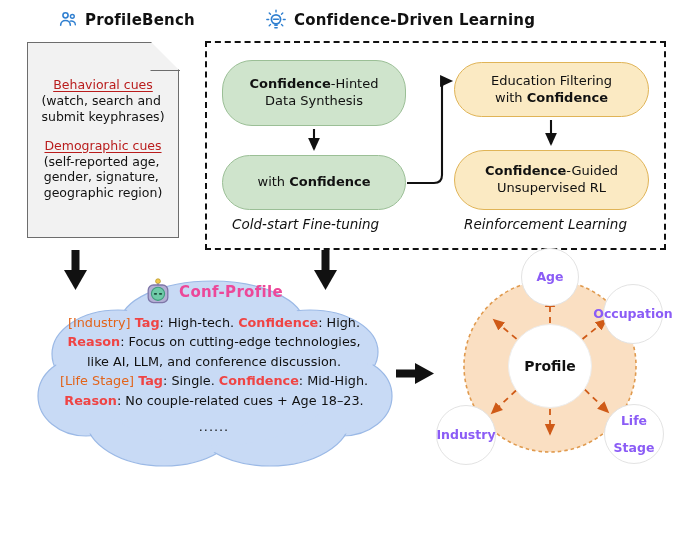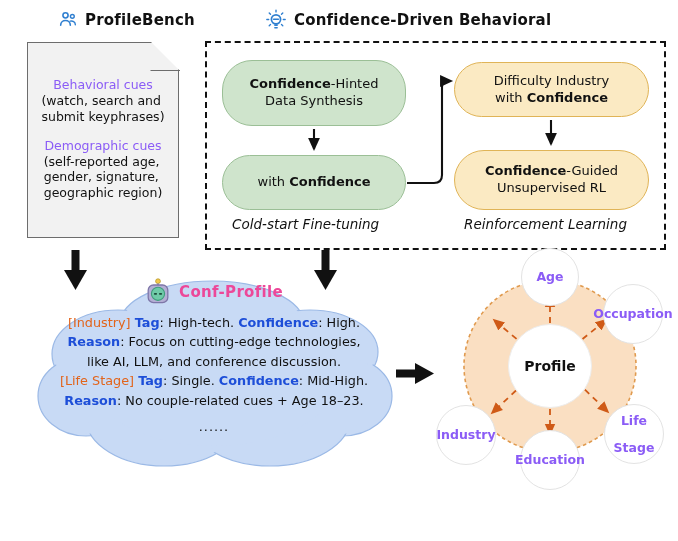--- a/index.html
+++ b/index.html
@@ -68,21 +68,22 @@
     inset: 0;
     display: flex;
     flex-direction: column;
     align-items: center;
     justify-content: center;
     padding: 6px 7px 8px 7px;
     box-sizing: border-box;
   }
   .cue-title {
     font-size: 12.5px;
-    color: #8b5cf6;
+    color: #b91c1c;
+    text-decoration: underline;
     text-underline-offset: 2px;
     margin-bottom: 1px;
     white-space: nowrap;
   }
   .cue-body {
     font-size: 12.5px;
     color: #111;
     text-align: left;
     line-height: 1.27;
   }
@@ -167,21 +168,21 @@
     position: absolute;
     left: 12px; right: 12px;
     top: 47px;
     text-align: center;
     font-size: 12.8px;
     line-height: 1.52;
     color: #111;
   }
   .cloud-lines .ln { white-space: nowrap; }
   .tagname { color: #e2641b; font-weight: normal; }
-  .b { font-weight: bold; color: #1d4ed8; }
+  .b { font-weight: bold; color: #ef4444; }
   .dots {
     margin-top: 7px;
     font-size: 12.8px;
     letter-spacing: 1px;
     color: #111;
   }
 
   
   #wheel {
     left: 432px;
@@ -241,21 +242,21 @@
           <line x1="22.0" y1="11.4" x2="20.0" y2="11.4"></line>
           <line x1="4.6" y1="18.2" x2="6.0" y2="16.9"></line>
           <line x1="19.4" y1="18.2" x2="18.0" y2="16.9"></line>
         </g>
         <circle cx="12" cy="11.3" r="5" fill="none" stroke="#2f7fd0" stroke-width="1.9"></circle>
         <line x1="9.4" y1="11.1" x2="14.6" y2="11.1" stroke="#2f7fd0" stroke-width="1.6" stroke-linecap="round"></line>
         <rect x="10.1" y="16.5" width="3.8" height="2.1" rx="0.6" fill="#2f7fd0"></rect>
         <line x1="10.7" y1="20.4" x2="13.3" y2="20.4" stroke="#2f7fd0" stroke-width="1.5" stroke-linecap="round"></line>
       </svg>
     </span>
-    <span class="label">Confidence-Driven Behavioral</span>
+    <span class="label">Confidence-Driven Learning</span>
   </div>
 
   <div class="abs" id="cues-card">
     <div class="paper"></div>
     <div class="fold-line"></div>
     <div class="inner">
       <div class="cue-title">Behavioral cues</div>
       <div class="cue-body">
         <div>(watch, search and</div>
         <div>submit keyphrases)</div>
@@ -280,21 +281,21 @@
   </div>
 
   <div class="pill green" id="pill-distill">
     <div>
       <div><span>with </span><b>Confidence</b></div>
     </div>
   </div>
 
   <div class="pill yellow" id="pill-filter">
     <div>
-      <div>Difficulty Industry</div>
+      <div>Education Filtering</div>
       <div><span>with </span><b>Confidence</b></div>
     </div>
   </div>
 
   <div class="pill yellow" id="pill-rl">
     <div>
       <div><b>Confidence</b><span>-Guided</span></div>
       <div>Unsupervised RL</div>
     </div>
   </div>
@@ -430,23 +431,20 @@
       <span>Occupation</span>
     </div>
 
     <div class="node" style="left:172px; top:142px; width:60px; height:60px;">
       <span>
         <span>Life</span><br>
         <span>Stage</span>
       </span>
     </div>
 
-    <div class="node" style="left:88px; top:168px; width:60px; height:60px;">
-      <span>Education</span>
-    </div>
 
     <div class="node" style="left:4px; top:143px; width:60px; height:60px;">
       <span>Industry</span>
     </div>
 
   </div>
 
 </div>
 
 </body></html>

